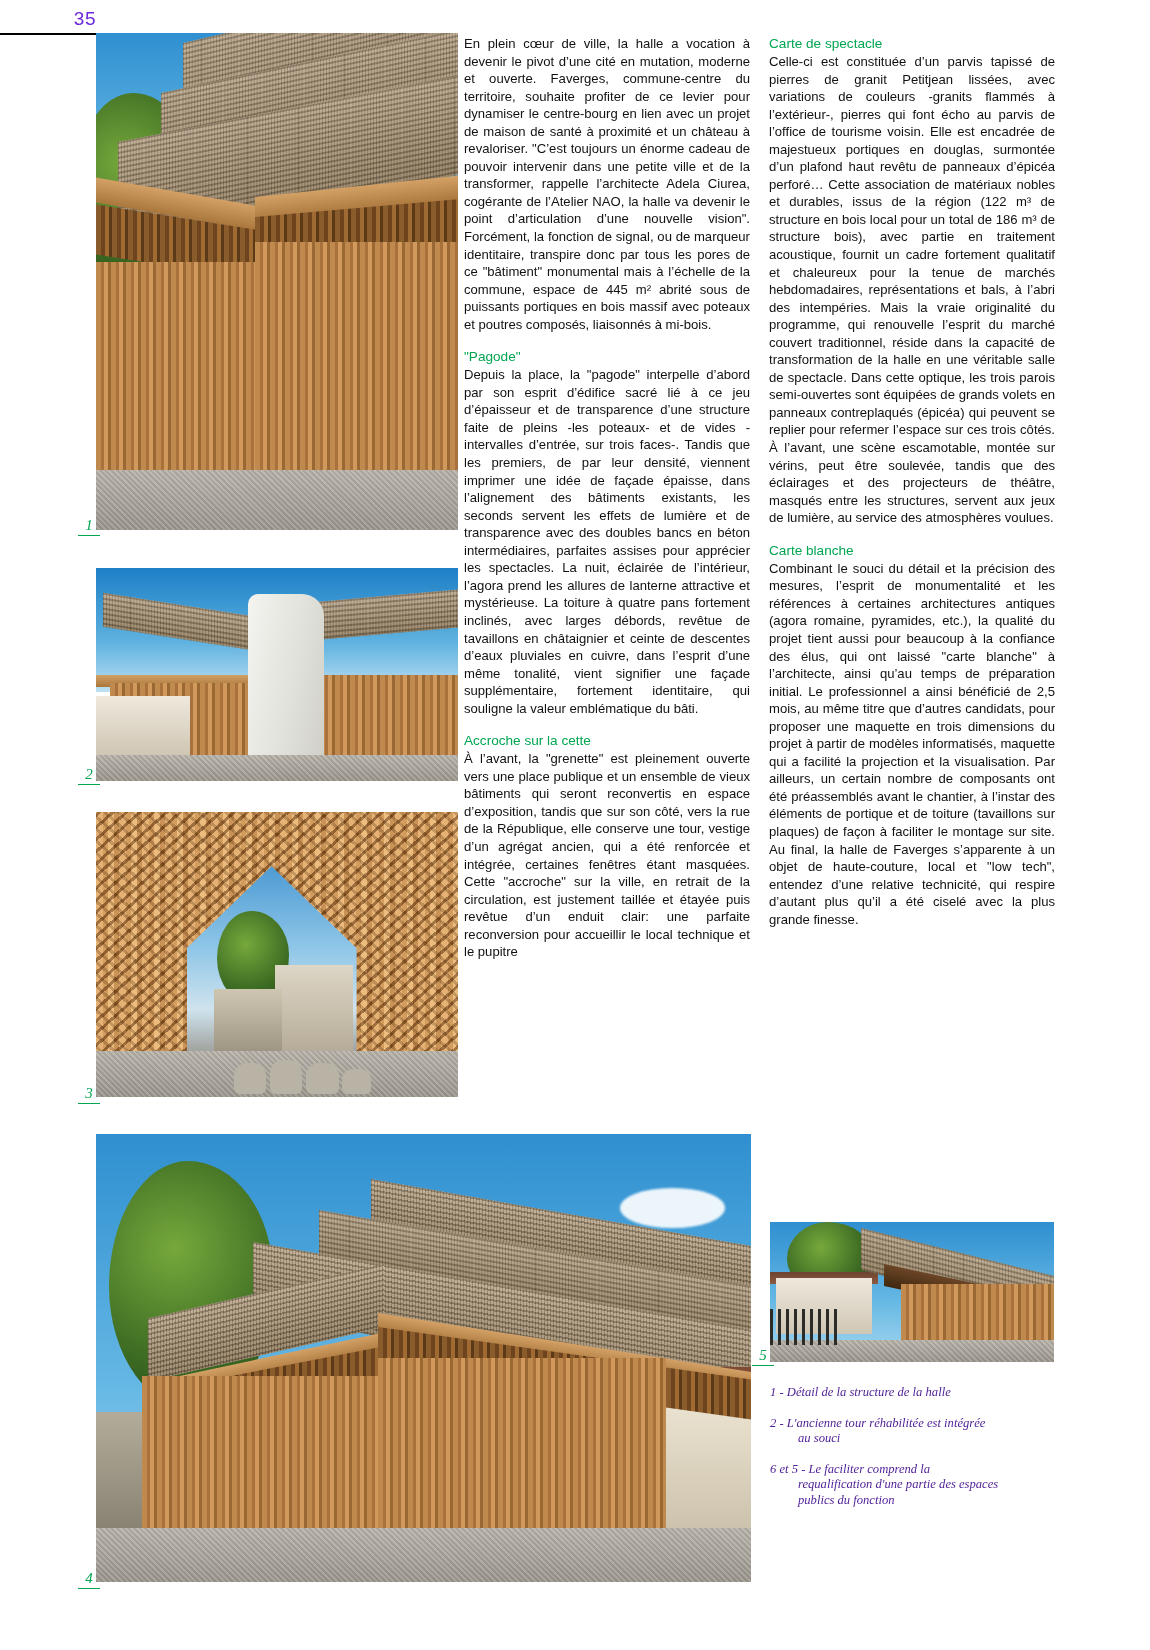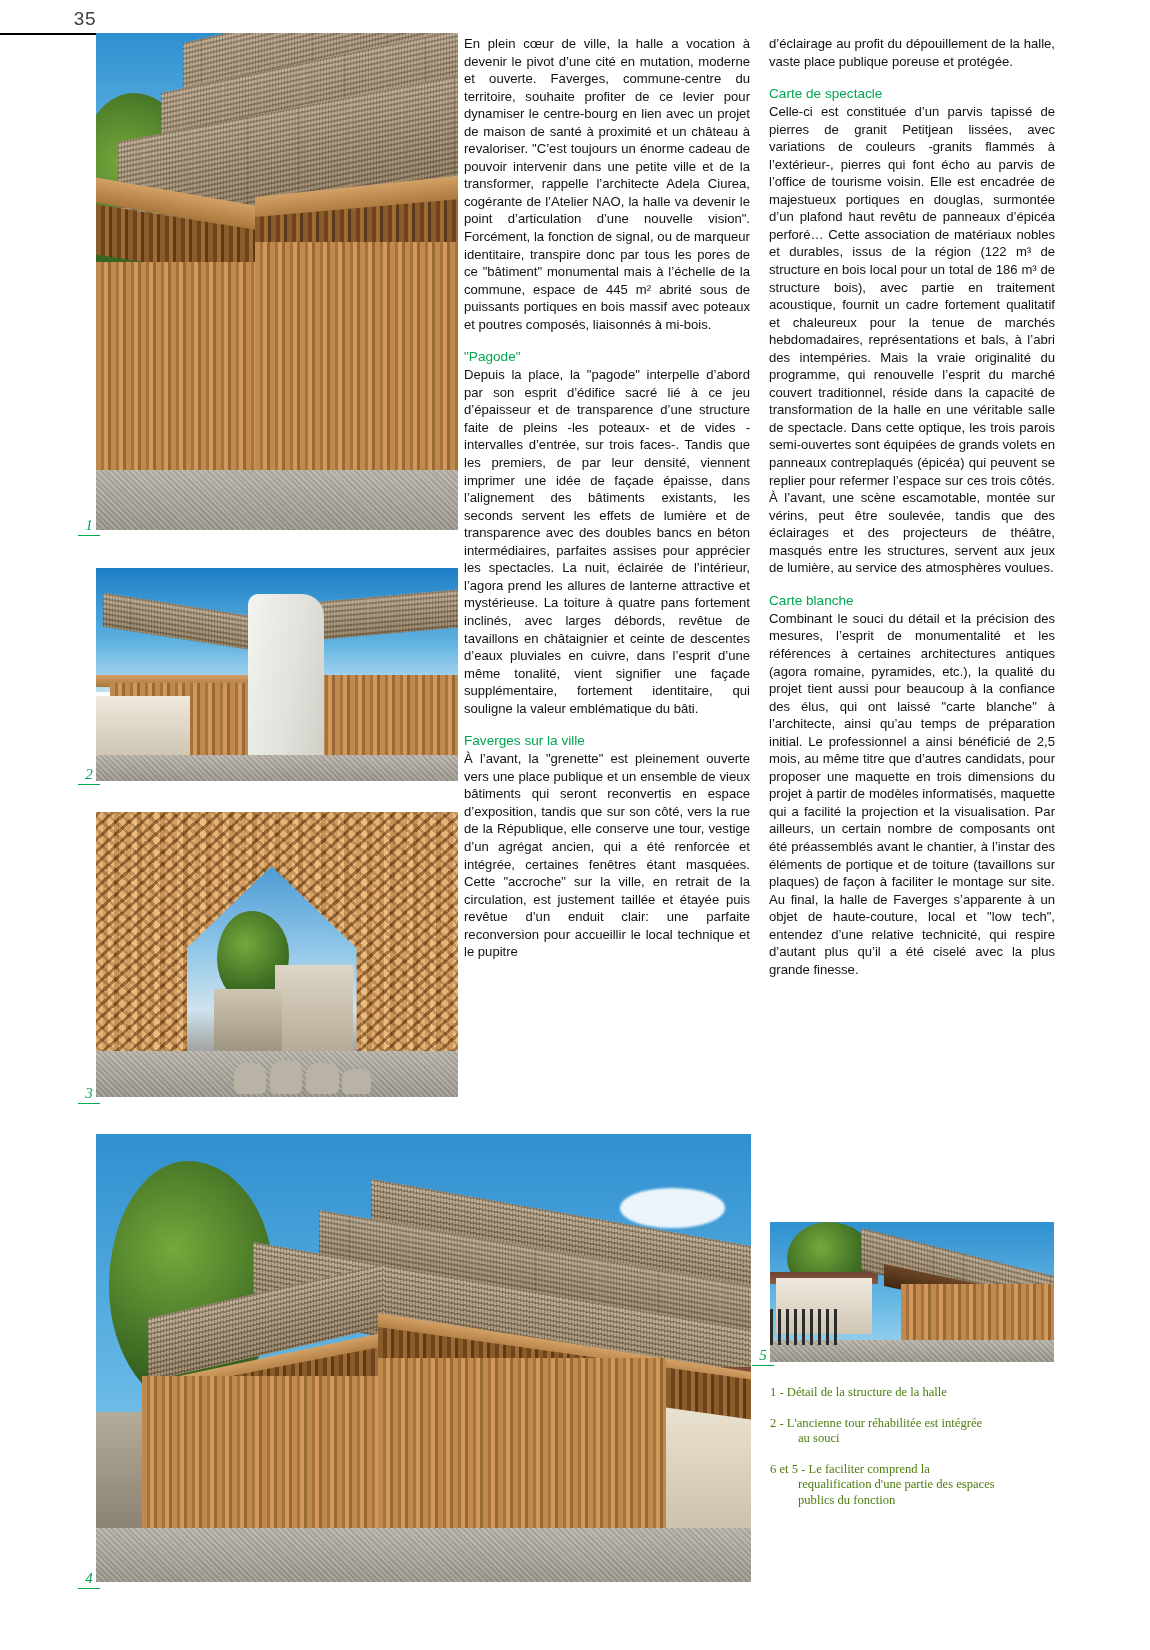--- a/index.html
+++ b/index.html
@@ -14,21 +14,21 @@
   }
 
   
   .folio {
     position: absolute;
     left: 28px;
     top: 8px;
     width: 68px;
     text-align: right;
     font-size: 19px;
-    color: #404040;
+    color: #6d28d9;
     letter-spacing: 0.5px;
   }
   .folio-rule {
     position: absolute;
     left: 0px;
     top: 33px;
     width: 96px;
     height: 1.6px;
     background: #000;
   }
@@ -75,23 +75,24 @@
   }
   .col h3:first-child { margin-top: 0; }
 
   
   .captions {
     position: absolute;
     left: 770px;
     top: 1385px;
     width: 300px;
     font-family: "Liberation Serif", serif;
+    font-style: italic;
     font-size: 12.6px;
     line-height: 15.5px;
-    color: #4d7c0f;
+    color: #4c1d95;
   }
   .captions .cap { margin-bottom: 15px; padding-left: 14px; text-indent: -14px; }
   .captions .cap .ind { display: block; padding-left: 14px; text-indent: 0; }
 
   
 
   .sky      { position:absolute; inset:0; background: linear-gradient(180deg,#2f8fd0 0%, #64b7e4 55%, #a8d8f0 100%); }
   .sky-pale { position:absolute; inset:0; background: linear-gradient(180deg,#1d7fc6 0%, #5fb2e0 60%, #bfe0f2 100%); }
 
   .roof-shingle {
@@ -331,26 +332,25 @@
 </div>
 <div class="fignum" style="left:752px; top:1347px;">
   <span>5</span>
   <span class="bar"></span>
 </div>
 
 <div class="col" id="col1" style="left:464px; top:35px; width:286px;">
   <p>En plein cœur de ville, la halle a vocation à devenir le pivot d’une cité en mutation, moderne et ouverte. Faverges, commune-centre du territoire, souhaite profiter de ce levier pour dynamiser le centre-bourg en lien avec un projet de maison de santé à proximité et un château à revaloriser. "C’est toujours un énorme cadeau de pouvoir intervenir dans une petite ville et de la transformer, rappelle l’architecte Adela Ciurea, cogérante de l’Atelier NAO, la halle va devenir le point d’articulation d’une nouvelle vision". Forcément, la fonction de signal, ou de marqueur identitaire, transpire donc par tous les pores de ce "bâtiment" monumental mais à l’échelle de la commune, espace de 445 m² abrité sous de puissants portiques en bois massif avec poteaux et poutres composés, liaisonnés à mi-bois.</p>
   <h3>"Pagode"</h3>
   <p>Depuis la place, la "pagode" interpelle d’abord par son esprit d’édifice sacré lié à ce jeu d’épaisseur et de transparence d’une structure faite de pleins -les poteaux- et de vides -intervalles d’entrée, sur trois faces-. Tandis que les premiers, de par leur densité, viennent imprimer une idée de façade épaisse, dans l’alignement des bâtiments existants, les seconds servent les effets de lumière et de transparence avec des doubles bancs en béton intermédiaires, parfaites assises pour apprécier les spectacles. La nuit, éclairée de l’intérieur, l’agora prend les allures de lanterne attractive et mystérieuse. La toiture à quatre pans fortement inclinés, avec larges débords, revêtue de tavaillons en châtaignier et ceinte de descentes d’eaux pluviales en cuivre, dans l’esprit d’une même tonalité, vient signifier une façade supplémentaire, fortement identitaire, qui souligne la valeur emblématique du bâti.</p>
-  <h3>Faverges sur la ville</h3>
+  <h3>Accroche sur la cette</h3>
   <p>À l’avant, la "grenette" est pleinement ouverte vers une place publique et un ensemble de vieux bâtiments qui seront reconvertis en espace d’exposition, tandis que sur son côté, vers la rue de la République, elle conserve une tour, vestige d’un agrégat ancien, qui a été renforcée et intégrée, certaines fenêtres étant masquées. Cette "accroche" sur la ville, en retrait de la circulation, est justement taillée et étayée puis revêtue d’un enduit clair: une parfaite reconversion pour accueillir le local technique et le pupitre</p>
 </div>
 
 <div class="col" id="col2" style="left:769px; top:35px; width:286px;">
-  <p>d’éclairage au profit du dépouillement de la halle, vaste place publique poreuse et protégée.</p>
   <h3>Carte de spectacle</h3>
   <p>Celle-ci est constituée d’un parvis tapissé de pierres de granit Petitjean lissées, avec variations de couleurs -granits flammés à l’extérieur-, pierres qui font écho au parvis de l’office de tourisme voisin. Elle est encadrée de majestueux portiques en douglas, surmontée d’un plafond haut revêtu de panneaux d’épicéa perforé… Cette association de matériaux nobles et durables, issus de la région (122 m³ de structure en bois local pour un total de 186 m³ de structure bois), avec partie en traitement acoustique, fournit un cadre fortement qualitatif et chaleureux pour la tenue de marchés hebdomadaires, représentations et bals, à l’abri des intempéries. Mais la vraie originalité du programme, qui renouvelle l’esprit du marché couvert traditionnel, réside dans la capacité de transformation de la halle en une véritable salle de spectacle. Dans cette optique, les trois parois semi-ouvertes sont équipées de grands volets en panneaux contreplaqués (épicéa) qui peuvent se replier pour refermer l’espace sur ces trois côtés. À l’avant, une scène escamotable, montée sur vérins, peut être soulevée, tandis que des éclairages et des projecteurs de théâtre, masqués entre les structures, servent aux jeux de lumière, au service des atmosphères voulues.</p>
   <h3>Carte blanche</h3>
   <p>Combinant le souci du détail et la précision des mesures, l’esprit de monumentalité et les références à certaines architectures antiques (agora romaine, pyramides, etc.), la qualité du projet tient aussi pour beaucoup à la confiance des élus, qui ont laissé "carte blanche" à l’architecte, ainsi qu’au temps de préparation initial. Le professionnel a ainsi bénéficié de 2,5 mois, au même titre que d’autres candidats, pour proposer une maquette en trois dimensions du projet à partir de modèles informatisés, maquette qui a facilité la projection et la visualisation. Par ailleurs, un certain nombre de composants ont été préassemblés avant le chantier, à l’instar des éléments de portique et de toiture (tavaillons sur plaques) de façon à faciliter le montage sur site. Au final, la halle de Faverges s’apparente à un objet de haute-couture, local et "low tech", entendez d’une relative technicité, qui respire d’autant plus qu’il a été ciselé avec la plus grande finesse.</p>
 </div>
 
 <div class="captions">
   <div class="cap">
     <span>1 - </span><span>Détail de la structure de la halle</span>
   </div>

